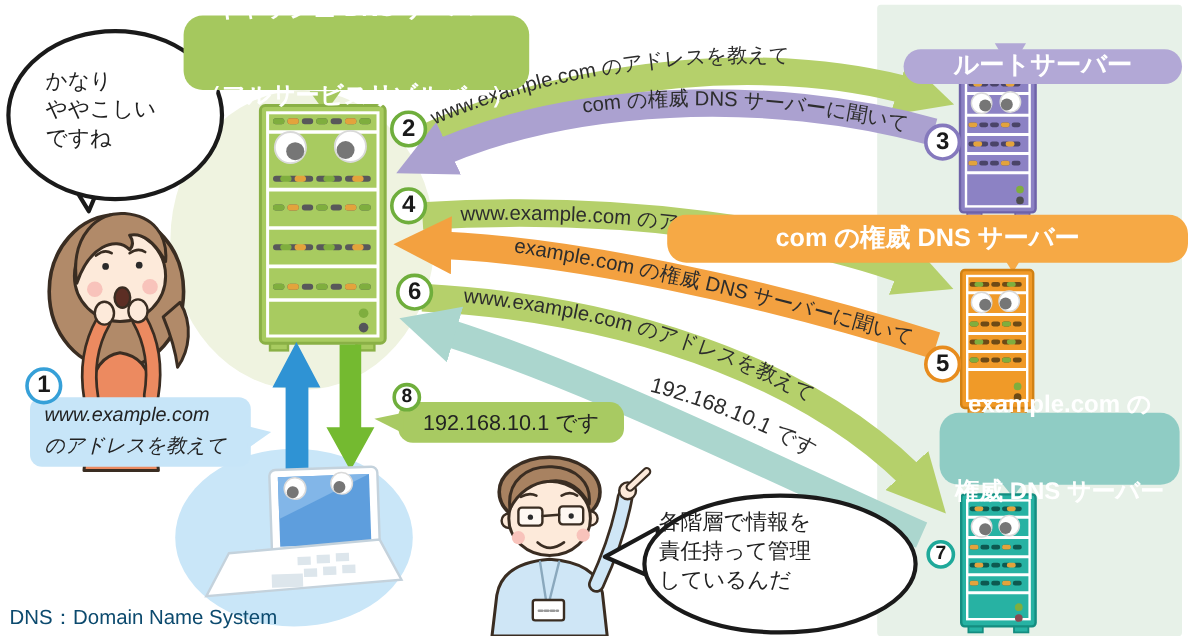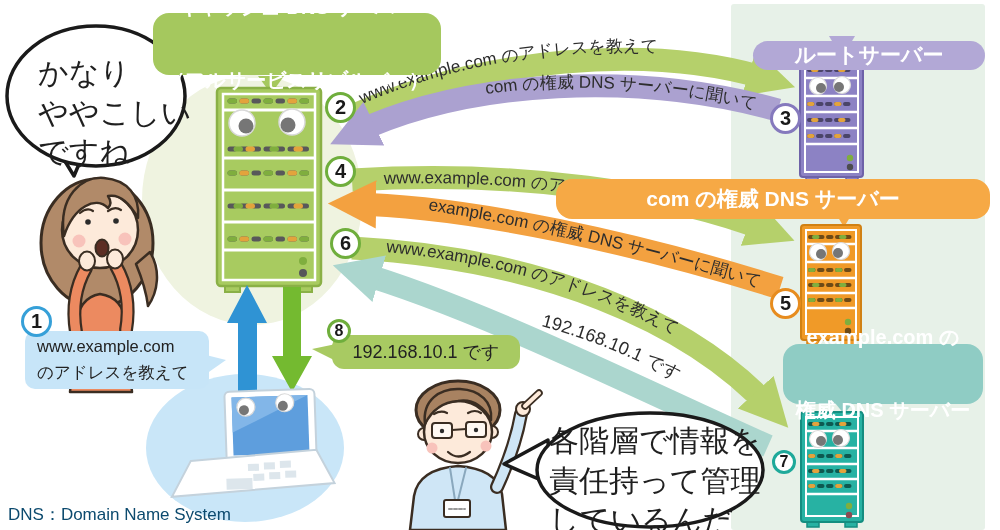--- a/index.html
+++ b/index.html
@@ -32,30 +32,30 @@
   .n3{left:770px;top:103px;border-color:#8579bd;}
   .n4{left:325px;top:156px;border-color:#6fae3c;}
   .n5{left:770px;top:288px;border-color:#e78c1e;}
   .n6{left:330px;top:228px;border-color:#6fae3c;}
   .n7{left:772px;top:450px;border-color:#1fa99a;}
   .n8{left:327px;top:319px;border-color:#6fae3c;}
 
   
   .msg{color:#222;display:flex;flex-direction:column;justify-content:center;}
   .msg1{left:25px;top:331px;width:172px;height:58px;background:#c7e5f8;border-radius:10px;
-        font-size:16.5px;line-height:1.55;padding-left:12px;}
+        font-size:16.5px;line-height:1.55;padding-left:12px;font-style:italic;}
   .msg1::after{content:"";position:absolute;right:-17px;top:24px;width:0;height:0;
         border-left:20px solid #c7e5f8;border-top:5px solid transparent;border-bottom:14px solid transparent;}
   .msg8{left:332px;top:335px;width:188px;height:34px;background:#a8ca62;border-radius:12px;
         font-size:18px;text-align:center;}
   .msg8::before{content:"";position:absolute;left:-20px;top:9px;width:0;height:0;
         border-right:24px solid #a8ca62;border-top:5px solid transparent;border-bottom:12px solid transparent;}
 
   
-  .speech{color:#1f1f1f;font-size:30px;line-height:1.32;font-weight:500;font-family:Liberation Mono, monospace;}
+  .speech{color:#1f1f1f;font-size:18px;line-height:1.32;font-weight:500;}
   .woman-speech{left:38px;top:56px;}
   .man-speech{left:549px;top:424px;}
 
   .caption{left:8px;top:503px;font-size:17px;color:#0c4a6e;}
 </style>
 </head>
 <body>
 
 <div id="stage">
 

